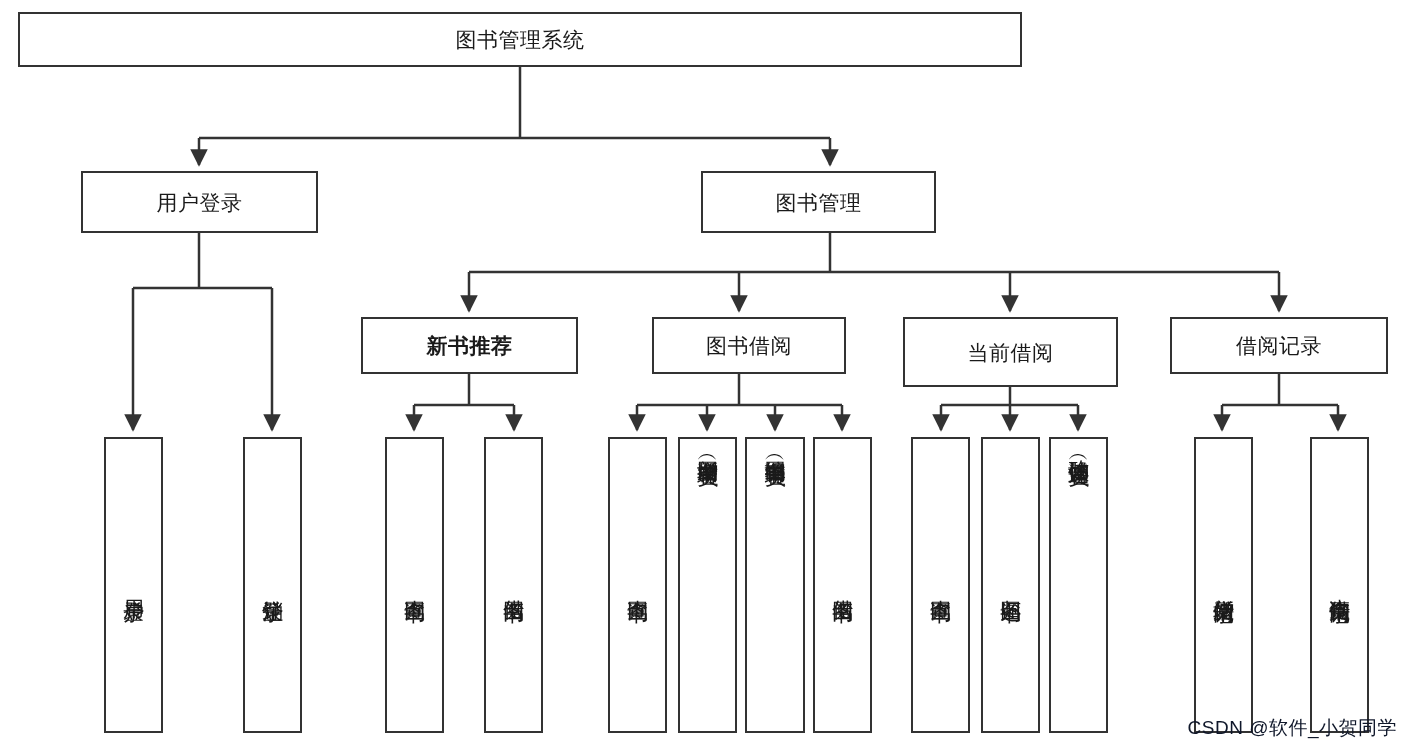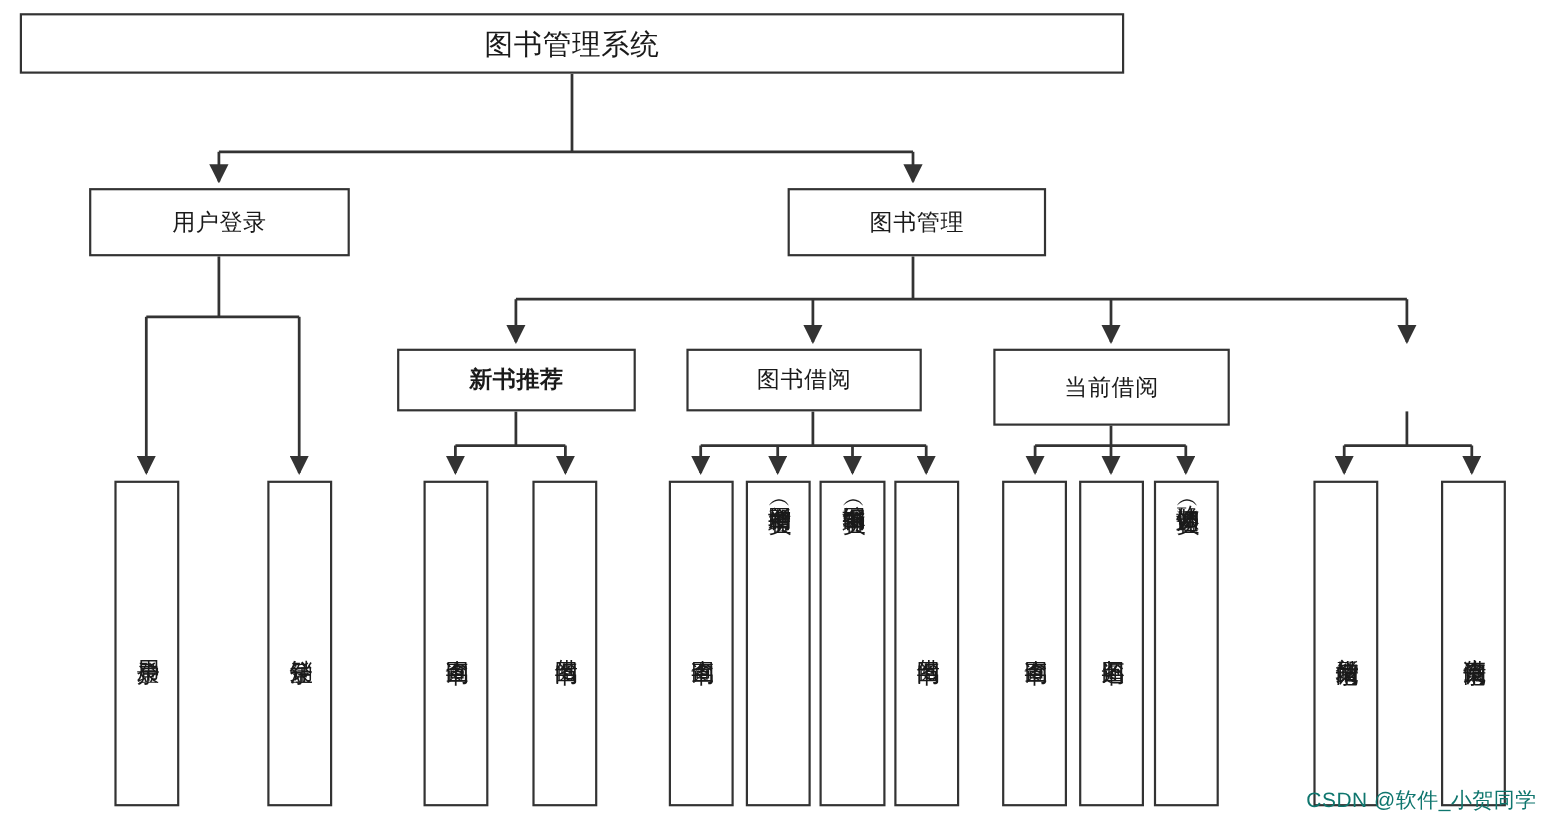--- a/index.html
+++ b/index.html
@@ -40,21 +40,21 @@
     display: block;
     text-align: center;
     line-height: 1.0;
     white-space: nowrap;
   }
   
   .node.h .node-label {
     font-size: 21px;
     letter-spacing: 0.5px;
   }
-  .node.root .node-label { font-size: 26px; }
+  .node.root .node-label { font-size: 21px; }
   
   .node.v {
     align-items: flex-start;
     justify-content: center;
     padding-top: 4px;
   }
   .node.v .node-label {
     writing-mode: vertical-rl;
     text-orientation: upright;
     font-size: 21px;
@@ -65,21 +65,21 @@
   
   .node.v.centered {
     align-items: center;
     padding-top: 0;
   }
   .watermark {
     position: absolute;
     right: 8px;
     bottom: 6px;
     font-size: 19px;
-    color: #0f766e;
+    color: #0f172a;
     letter-spacing: 0.5px;
     white-space: nowrap;
     user-select: none;
   }
 </style>
 </head>
 <body>
 
 <div id="canvas">
 
@@ -134,36 +134,39 @@
   </svg>
 
   <div class="node h root" style="left:18px; top:12px; width:1004px; height:55px;">
     <span class="node-label">图书管理系统</span>
   </div>
 
   <div class="node h" style="left:81px; top:171px; width:237px; height:62px;">
     <span class="node-label">用户登录</span>
   </div>
 
-  <div class="node h" style="left:716px; top:171px; width:235px; height:62px;">
+  <div class="node h" style="left:701px; top:171px; width:235px; height:62px;">
     <span class="node-label">图书管理</span>
   </div>
 
   <div class="node h" style="left:361px; top:317px; width:217px; height:57px;font-weight:bold;">
     <span class="node-label">新书推荐</span>
   </div>
 
-  <div class="node h" style="left:624px; top:317px; width:214px; height:57px;">
+  <div class="node h" style="left:652px; top:317px; width:194px; height:57px;">
     <span class="node-label">图书借阅</span>
   </div>
 
   <div class="node h" style="left:903px; top:317px; width:215px; height:70px;">
     <span class="node-label">当前借阅</span>
   </div>
 
+  <div class="node h" style="left:1170px; top:317px; width:218px; height:57px;">
+    <span class="node-label">借阅记录</span>
+  </div>
 
   <div class="node v centered" style="left:104px; top:437px; width:59px; height:296px;">
     <span class="node-label">用户登录</span>
   </div>
 
   <div class="node v centered" style="left:243px; top:437px; width:59px; height:296px;">
     <span class="node-label">注销登录</span>
   </div>
 
   <div class="node v centered" style="left:385px; top:437px; width:59px; height:296px;">

